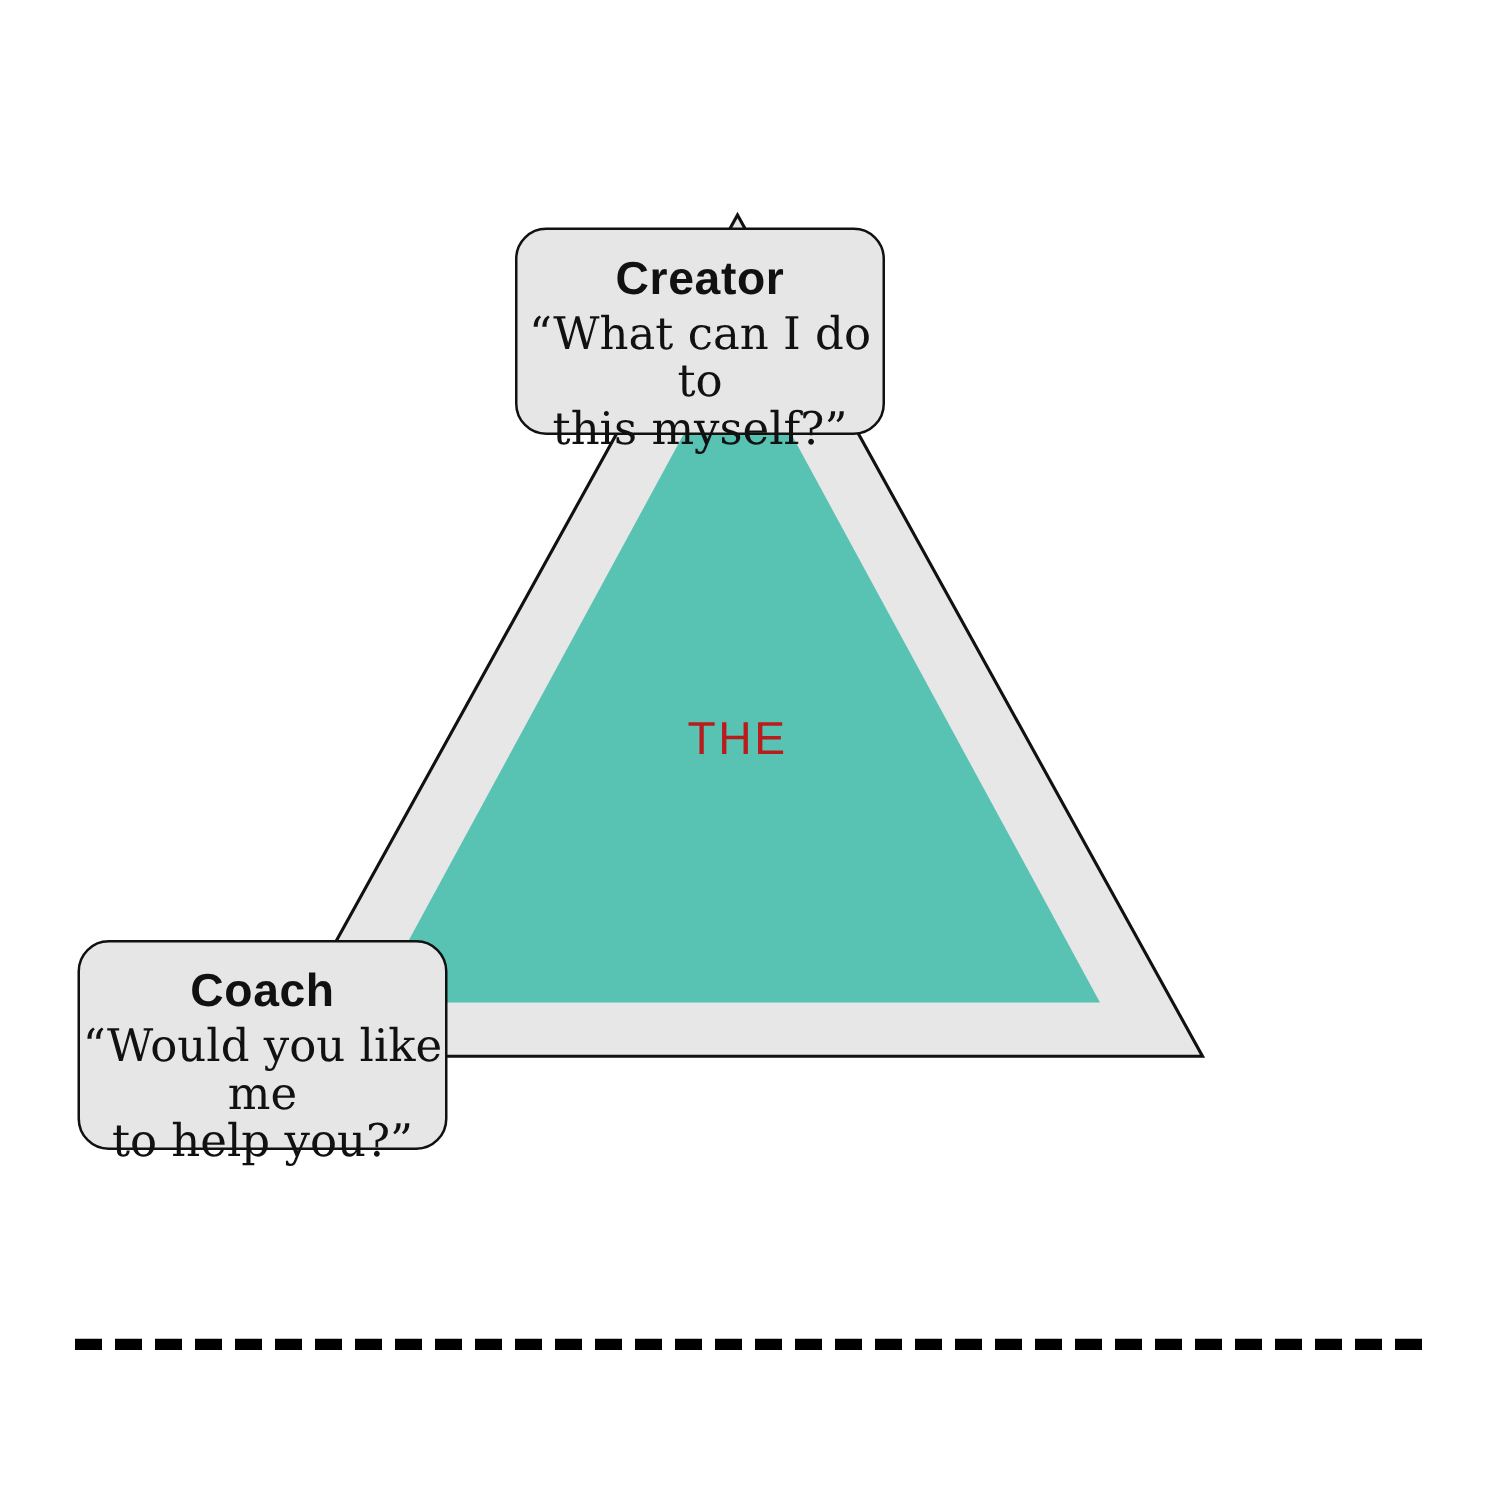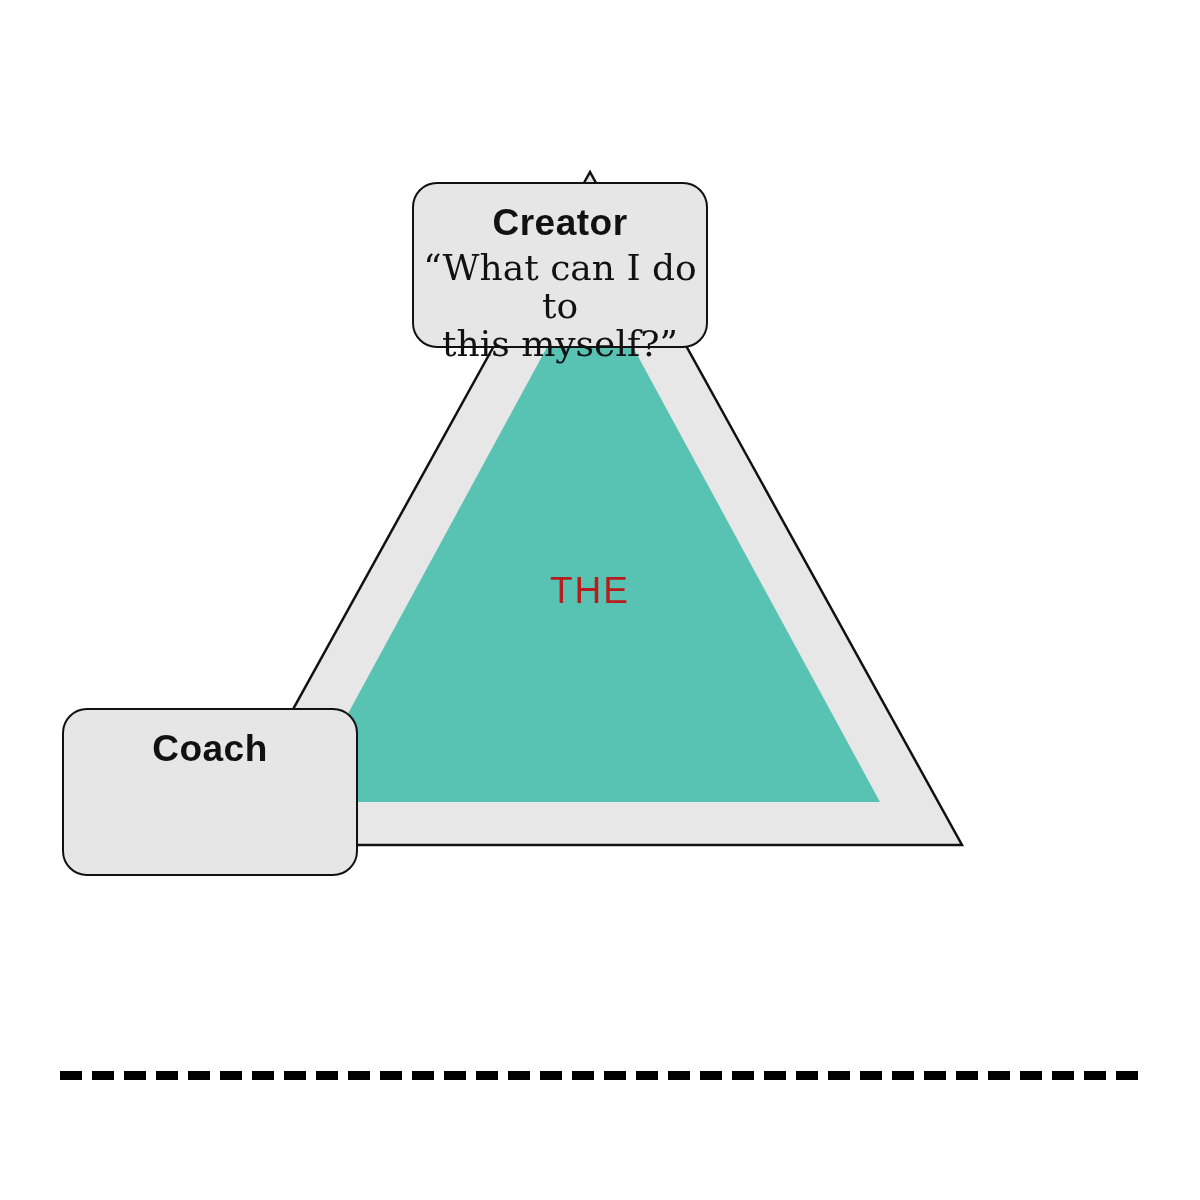--- a/index.html
+++ b/index.html
@@ -40,21 +40,21 @@
     width: 296px;
     height: 168px;
     background: #e6e6e6;
     border: 2px solid #111111;
     border-radius: 25px;
     box-sizing: border-box;
     text-align: center;
     padding-top: 18px;
   }
   .node-creator    { left: 412px; top: 182px; height: 166px; }
-  .node-coach      { left:  62px; top: 708px; }
+  .node-coach      { left:  62px; top: 752px; }
   .node-challenger { left: 782px; top: 752px; }
   .node-title {
     font-weight: bold;
     font-size: 37px;
     line-height: 42px;
     color: #111111;
     letter-spacing: 0.5px;
     margin-bottom: 5px;
   }
   .node-quote {
@@ -93,18 +93,22 @@
   <div class="node node-creator">
     <div class="node-title">Creator</div>
     <div class="node-quote">
       <span>“What can I do to</span><br>
       <span>this myself?”</span>
     </div>
   </div>
 
   <div class="node node-coach">
     <div class="node-title">Coach</div>
+    <div class="node-quote">
+      <span>“Would you like me</span><br>
+      <span>to help you?”</span>
+    </div>
   </div>
 
 
   <div class="divider"></div>
 
 </div>
 
 </body></html>

